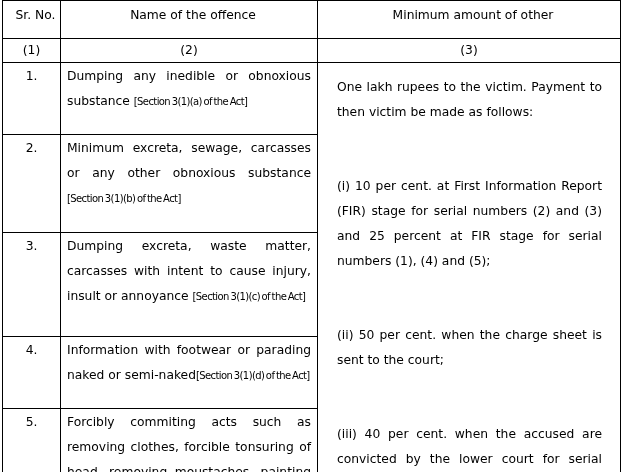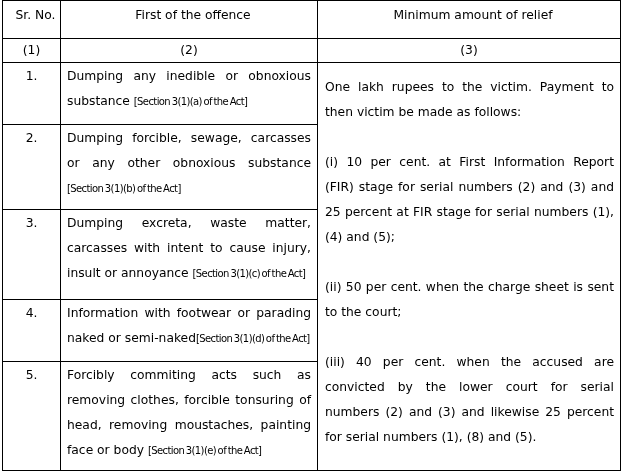--- a/index.html
+++ b/index.html
@@ -40,43 +40,43 @@
       font-size: 10px;
       letter-spacing: -0.6px;
       word-spacing: -1px;
     }
     .relief {
       padding: 0 6px 0 7px;
       vertical-align: top;
       text-align: justify;
       line-height: 25px;
     }
-    .relief p { margin: 0; }
+    .relief p { margin: 12px; }
     .relief .gap { height: 25px; }
     .relief .first { margin-top: 12px; }
     .r1 { height: 62px; }
     .r2 { height: 85px; }
     .r3 { height: 90px; }
     .r4 { height: 62px; }
     .r5 { height: 109px; }
   </style>
 </head>
 <body>
 
 <table class="tbl">
   <colgroup>
     <col class="c1">
       <col class="c2">
       <col class="c3">
   </colgroup>
   <tbody>
       <tr class="hdr">
     <th>Sr. No.</th>
-    <th>First of the offence</th>
-    <th>Minimum amount of relief</th>
+    <th>Name of the offence</th>
+    <th>Minimum amount of other</th>
   </tr>
   <tr class="num">
     <th>(1)</th>
     <th>(2)</th>
     <th>(3)</th>
   </tr>
   <tr class="r1">
     <td class="sr">1.</td>
     <td class="off">
       <span>Dumping any inedible or obnoxious substance</span>
@@ -88,21 +88,21 @@
       <p>(i) 10 per cent. at First Information Report (FIR) stage for serial numbers (2) and (3) and 25 percent at FIR stage for serial numbers (1), (4) and (5);</p>
       <div class="gap"></div>
       <p>(ii) 50 per cent. when the charge sheet is sent to the court;</p>
       <div class="gap"></div>
       <p>(iii) 40 per cent. when the accused are convicted by the lower court for serial numbers (2) and (3) and likewise 25 percent for serial numbers (1), (8) and (5).</p>
     </td>
   </tr>
   <tr class="r2">
     <td class="sr">2.</td>
     <td class="off">
-      <span>Dumping forcible, sewage, carcasses or any other obnoxious substance</span>
+      <span>Minimum excreta, sewage, carcasses or any other obnoxious substance</span>
       <span class="sec">[Section 3(1)(b) of the Act]</span>
     </td>
   </tr>
   <tr class="r3">
     <td class="sr">3.</td>
     <td class="off">
       <span>Dumping excreta, waste matter, carcasses with intent to cause injury, insult or annoyance</span>
       <span class="sec">[Section 3(1)(c) of the Act]</span>
     </td>
   </tr>

